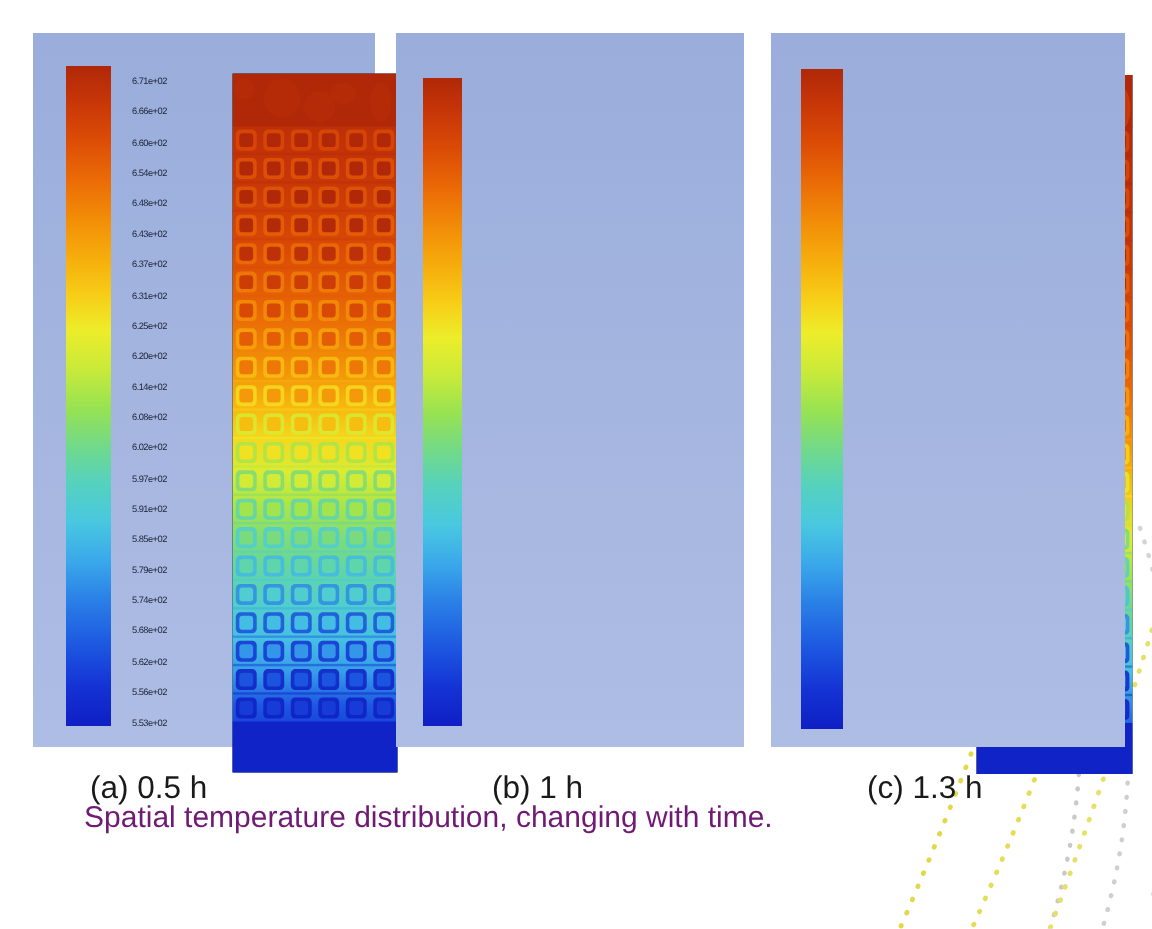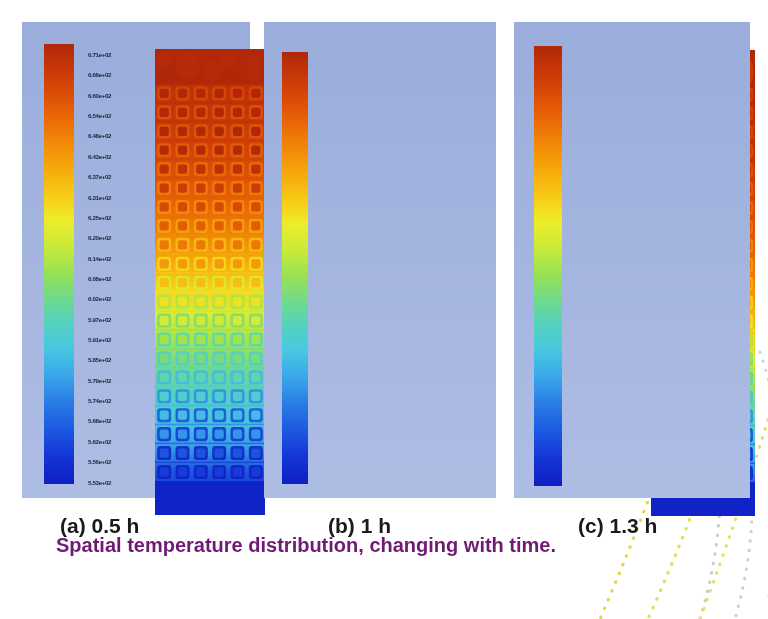--- a/index.html
+++ b/index.html
@@ -8,21 +8,21 @@
     width:768px;height:619px;
     background:#ffffff;
     font-family:"Liberation Sans", sans-serif;
     overflow:hidden;position:relative;
   }
 
   
   #decor{position:absolute;inset:0;pointer-events:none;z-index:0;}
 
   
-  #figure{position:absolute;left:0;top:0;width:768px;height:619px;z-index:2;font-weight:bold;}
+  #figure{position:absolute;left:0;top:0;width:768px;height:619px;z-index:2;}
 
   .panel{position:absolute;top:22px;height:476px;
          background:#9fb0dd;
          box-shadow:0 0 0 0 rgba(0,0,0,0);}
   
   .panel .panelbg{position:absolute;inset:0;
     background:linear-gradient(180deg,#9aaddb 0%,#a3b4df 45%,#aebde4 100%);}
 
   .panel-a{left:22px;width:228px;}
   .panel-b{left:264px;width:232px;}

